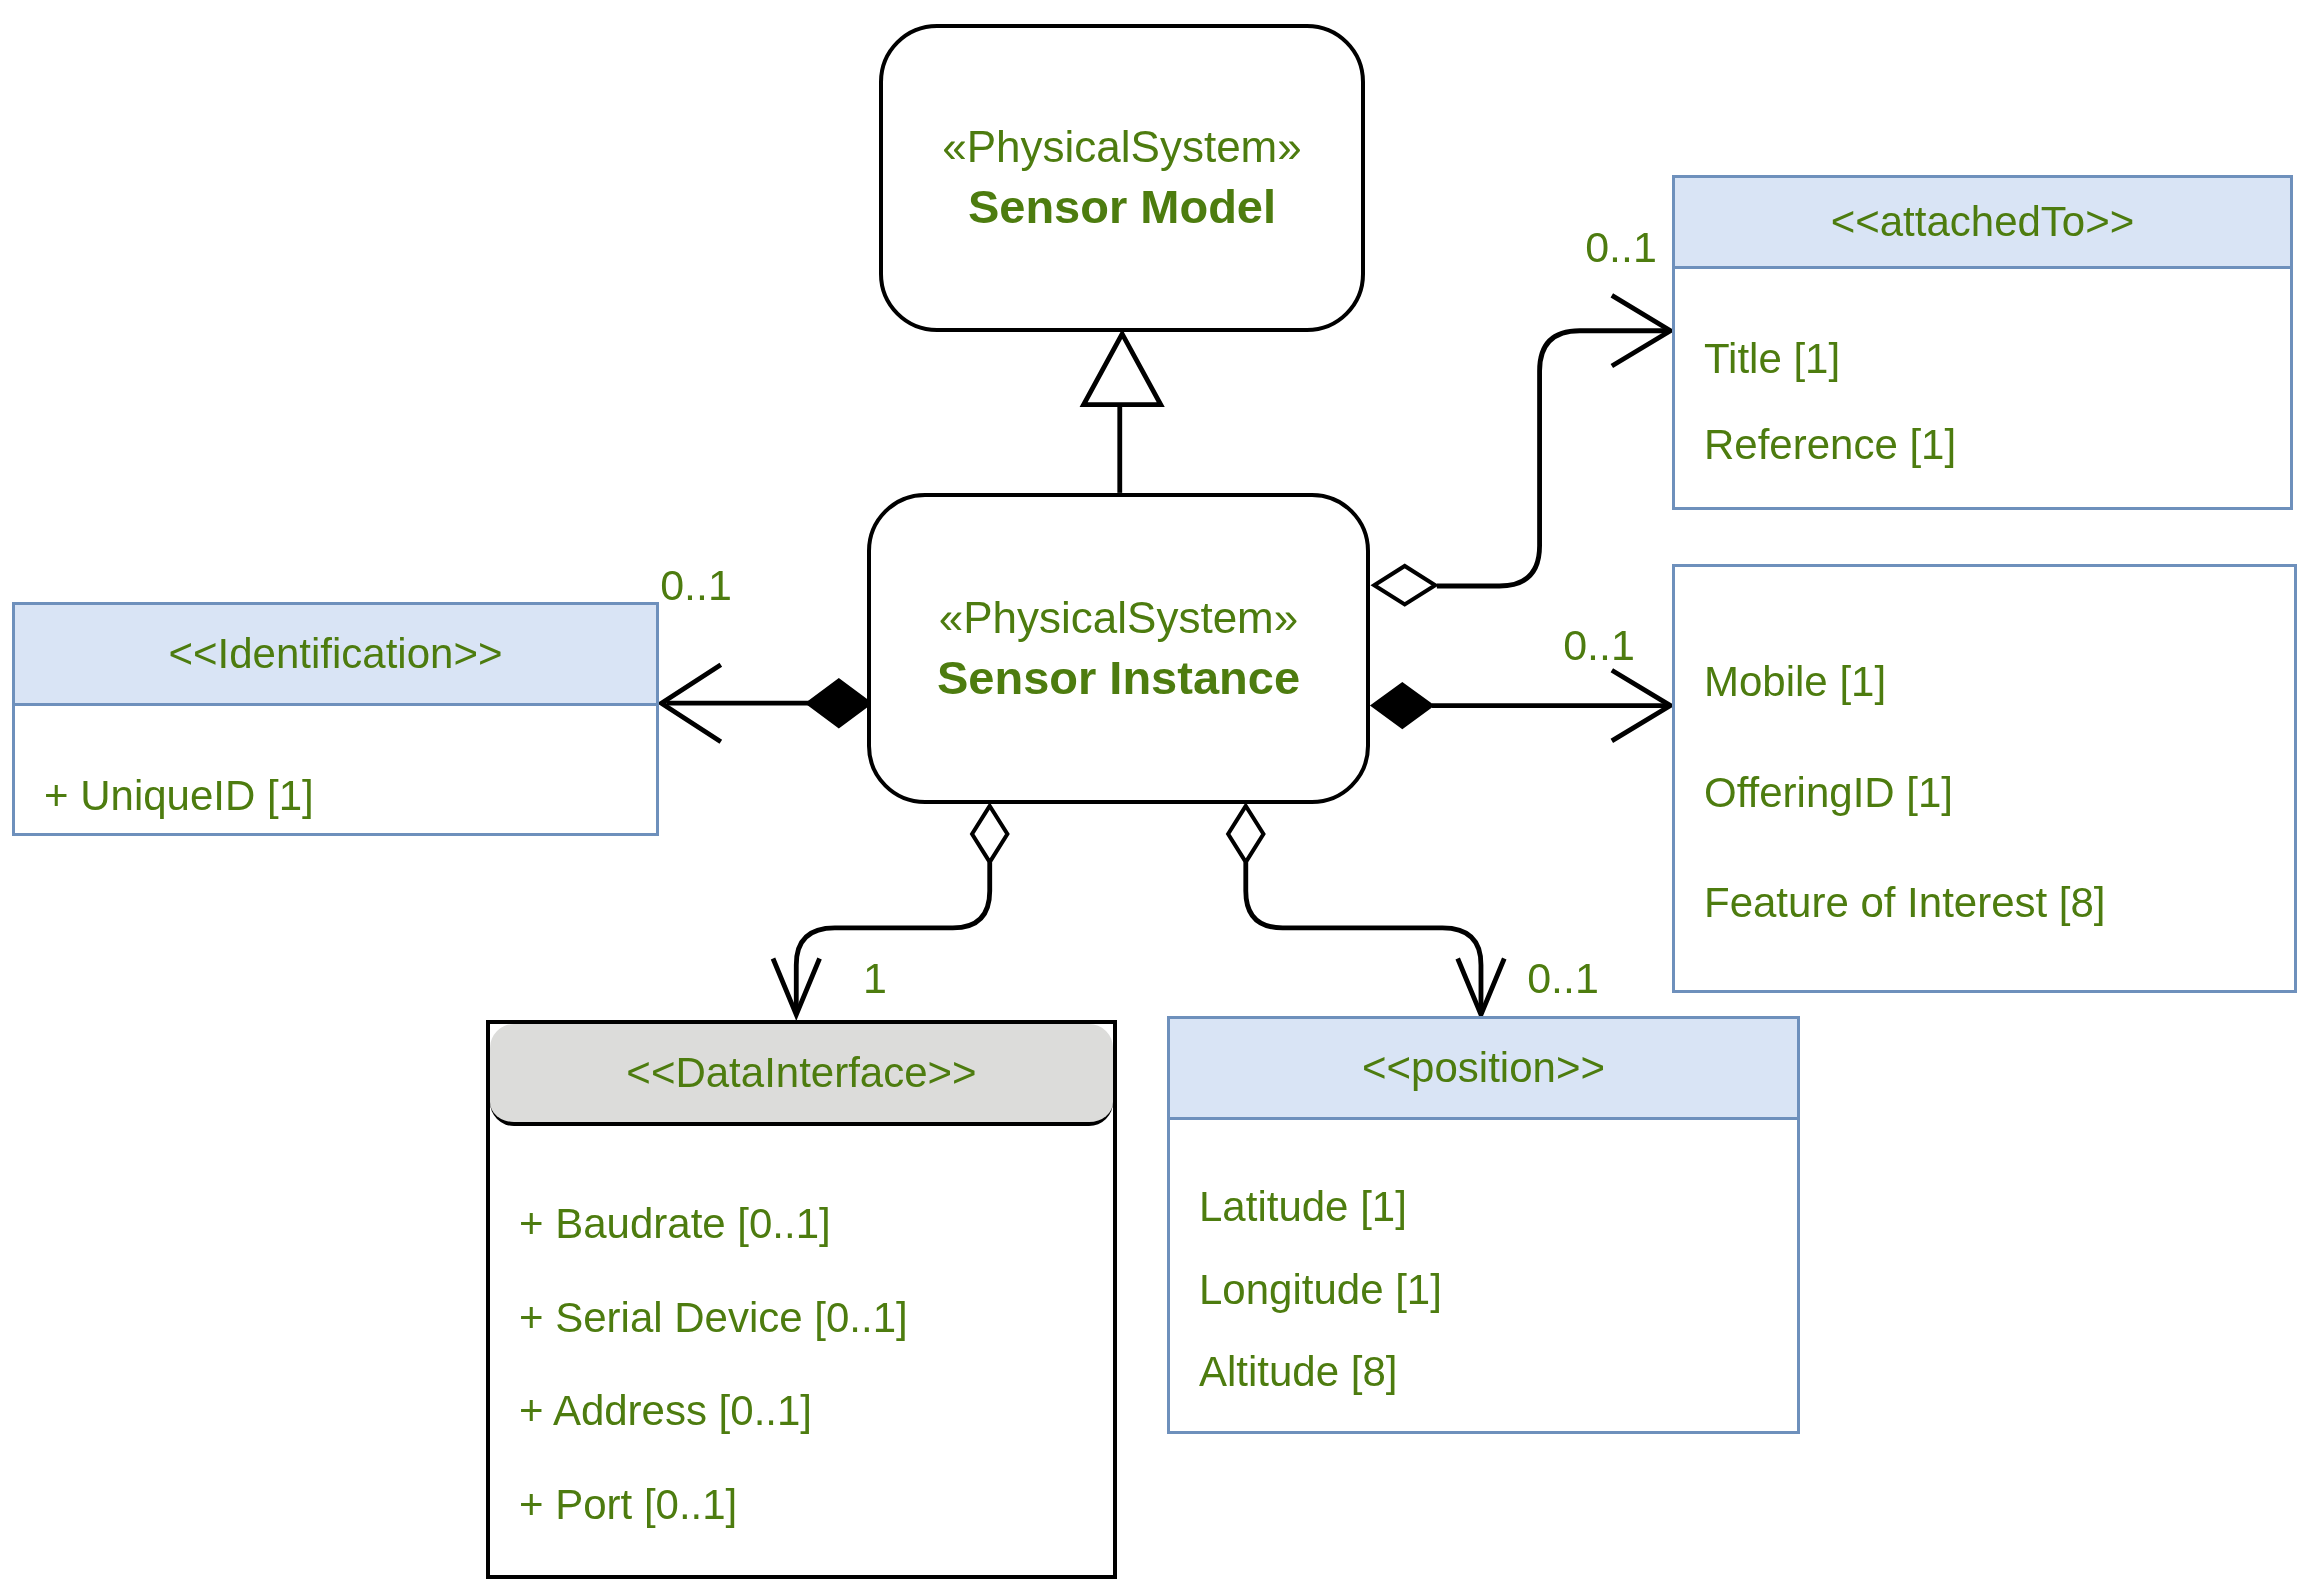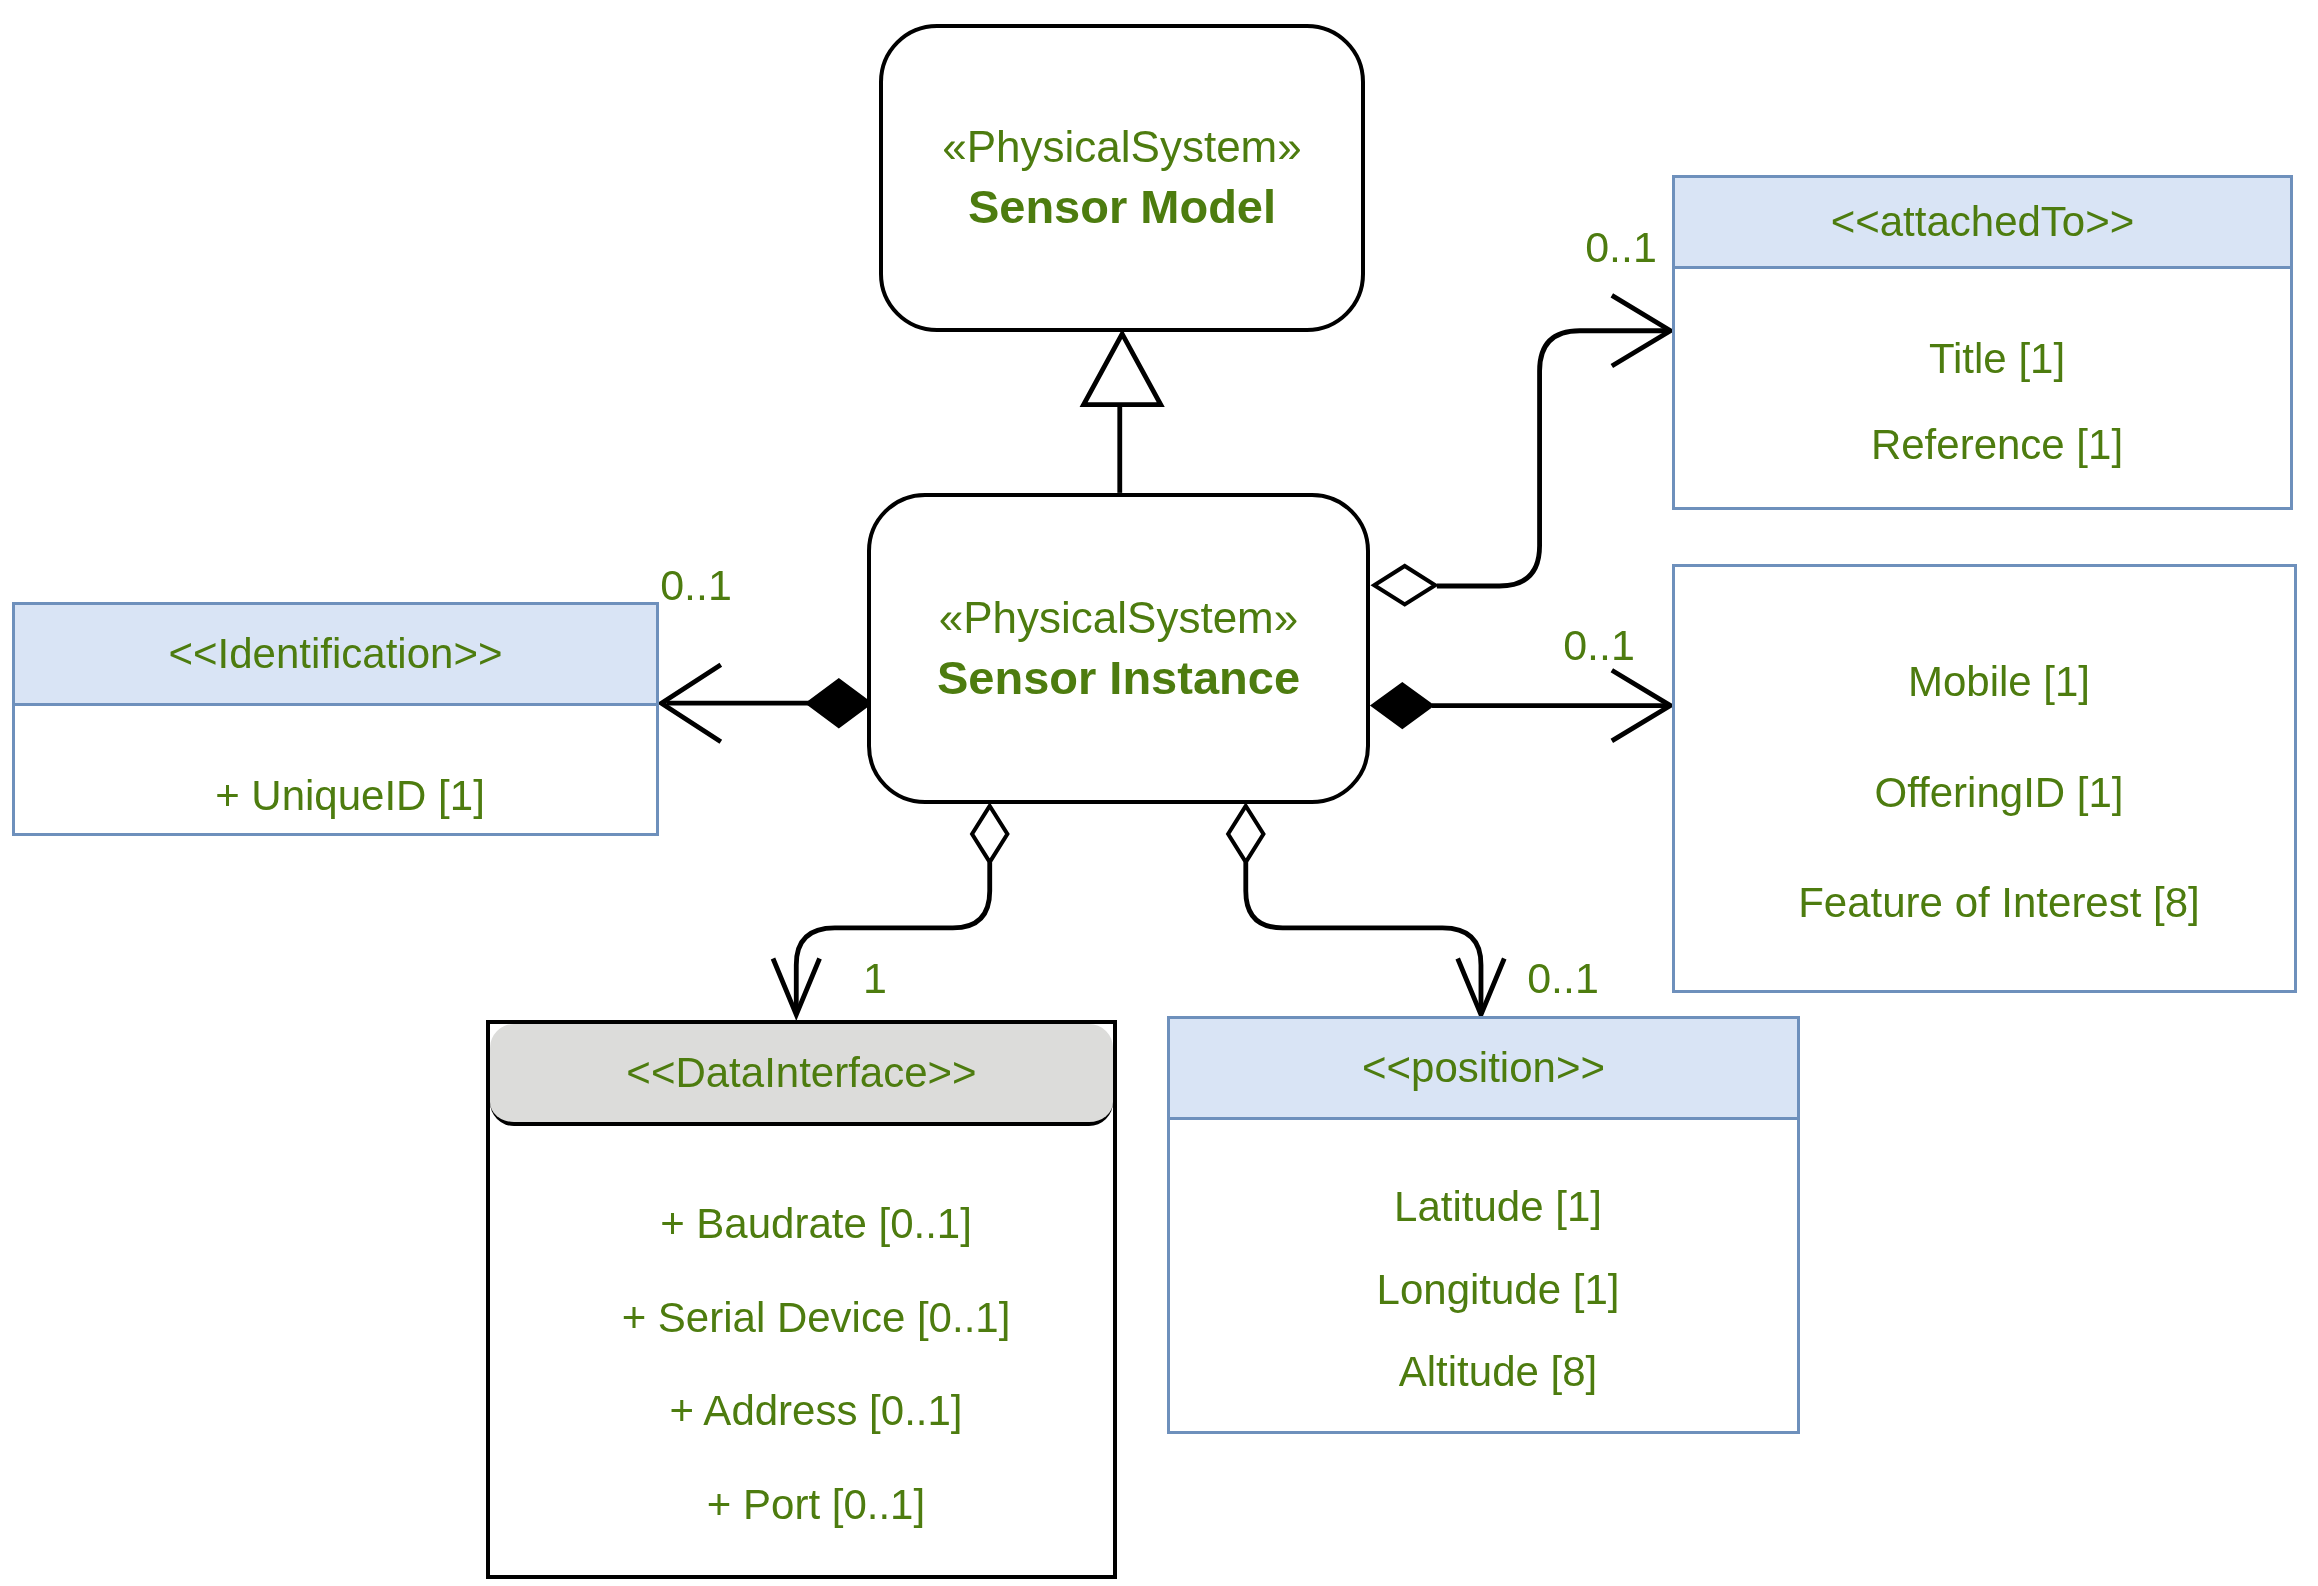--- a/index.html
+++ b/index.html
@@ -9,21 +9,21 @@
 
   .node{position:absolute;box-sizing:border-box;background:#ffffff;}
 
   
   .round{border:4.8px solid #000;border-radius:58px;display:flex;flex-direction:column;
          align-items:center;justify-content:center;gap:9.6px;}
   .stereo{font-size:44px;line-height:1.1;}
   .cname{font-size:47px;font-weight:bold;line-height:1.1;}
 
   
-  .attr-box{border:3.2px solid var(--hb,#6e90bc);display:flex;flex-direction:column;text-align:center;}
+  .attr-box{border:3.2px solid var(--hb,#6e90bc);display:flex;flex-direction:column;}
   .attr-box .hdr{background:var(--hf,#d9e4f5);border-bottom:3.2px solid var(--hb,#6e90bc);
                  display:flex;align-items:center;justify-content:center;
                  font-size:42px;flex:0 0 auto;}
   .attr-box .body{flex:1 1 auto;display:flex;flex-direction:column;
                   justify-content:space-evenly;padding-left:29px;font-size:42px;margin-top:28px;}
   .attr{white-space:nowrap;}
 
   .gray-box{border:4.8px solid #000;}
   .gray-box .hdr{background:var(--gf,#dcdcda);border-bottom:4.8px solid #000;}
 

